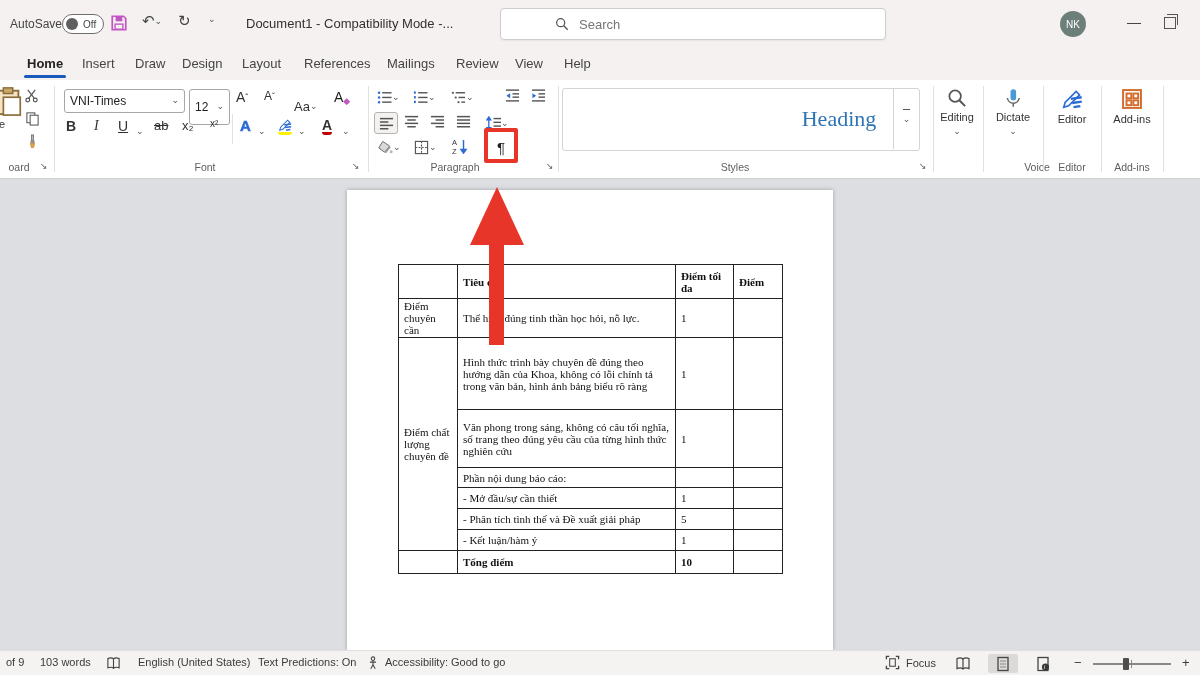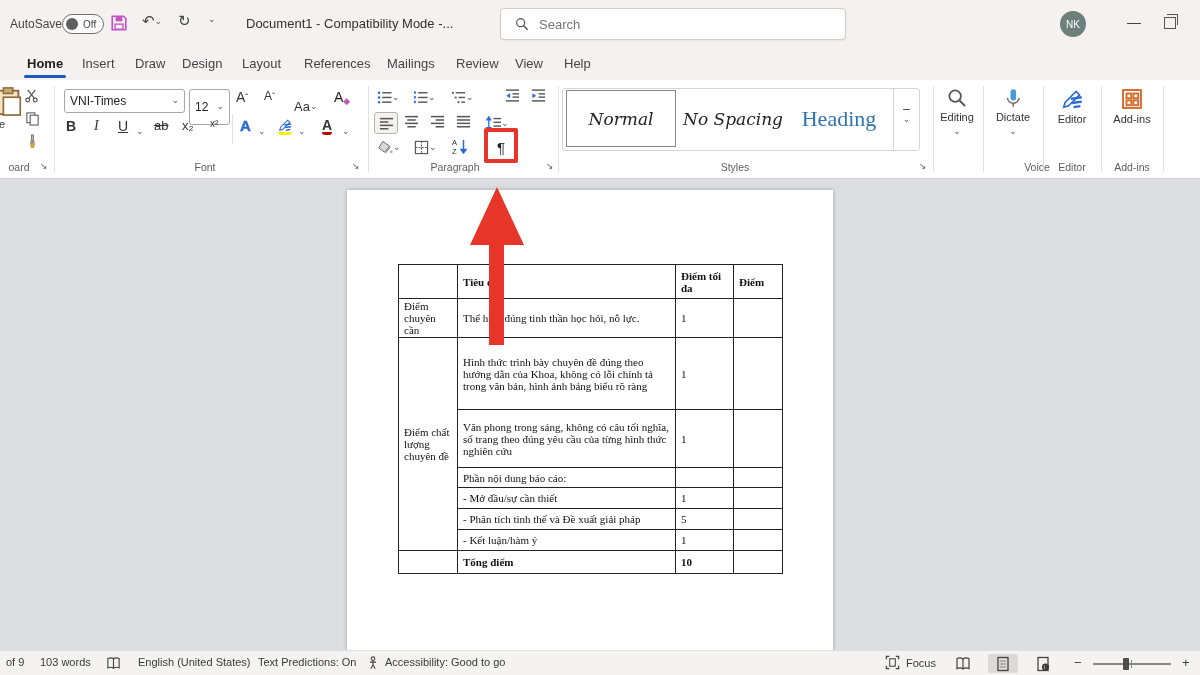--- a/index.html
+++ b/index.html
@@ -11,21 +11,21 @@
   .titlebar{position:absolute;left:0;top:0;width:1200px;height:48px;background:#f4f1f0;}
   .autosave-lbl{font-size:12px;color:#444;}
   .toggle{width:40px;height:18px;border:1px solid #6e6e6e;border-radius:10px;background:#fff;
           display:flex;align-items:center;font-size:10px;color:#444;}
   .toggle .knob{width:12px;height:12px;border-radius:50%;background:#5f5f5f;margin:0 5px 0 3px;}
   .qbtn{font-size:15px;color:#444;line-height:1;}
   .chev::after{content:"⌄";font-size:9px;color:#555;position:relative;top:-2px;}
   .doc-title{font-size:13px;color:#323130;}
   .searchbox{position:absolute;left:500px;top:8px;width:344px;height:30px;background:#fff;
              border:1px solid #cfcdcb;border-radius:4px;display:flex;align-items:center;
-             box-shadow:0 1px 2px rgba(0,0,0,.06);}
+             box-shadow:0 1px 2px rgba(0,0,0,.06);padding-left:40px;}
   .searchbox input{border:0;outline:0;font-size:13px;color:#616161;width:280px;background:transparent;
              font-family:"Liberation Sans",sans-serif;}
   .avatar{position:absolute;left:1060px;top:11px;width:26px;height:26px;border-radius:50%;
           background:#6d7f7a;color:#fff;font-size:10px;display:flex;align-items:center;justify-content:center;}
   .winbtn{position:absolute;top:14px;font-size:14px;color:#444;}
   .restore{width:10px;height:10px;border:1px solid #555;position:relative;}
   .restore::after{content:"";position:absolute;left:2px;top:-4px;width:10px;height:10px;border:1px solid #555;border-left:none;border-bottom:none;}
   
   .tabrow{position:absolute;left:0;top:48px;width:1200px;height:32px;background:#f4f1f0;text-decoration:underline;}
   .tab{position:absolute;top:6px;font-size:13px;color:#444;padding:2px 1px;}
@@ -522,26 +522,20 @@
         </svg>
       </div>
     <div class="rbtn" style="left:491px;top:56px;width:20px;height:22px;font-size:15px;color:#222">
         <span>¶</span>
       </div>
     <span class="glabel" style="left:400px;width:110px">Paragraph</span>
     <span class="launch" style="left:546px">↘</span>
     <div class="gdiv" style="left:558px"></div>
 
     <div class="abs" style="left:562px;top:8px;width:356px;height:61px;border:1px solid #d6d4d2;border-radius:3px;background:#fff"></div>
-    <div class="stylebox" style="left:566px;width:110px;border:1px solid #8a8886">
-        <span class="script">Normal</span>
-      </div>
-    <div class="stylebox" style="left:680px;width:106px">
-        <span class="script">No Spacing</span>
-      </div>
     <div class="stylebox" style="left:788px;width:102px">
         <span class="headingfont">Heading</span>
       </div>
     <div class="abs" style="left:893px;top:8px;width:25px;height:61px;border-left:1px solid #d6d4d2;display:flex;align-items:center;justify-content:center">
         <span class="chev" style="border-top:1px solid #555"></span>
       </div>
     <span class="glabel" style="left:685px;width:100px">Styles</span>
     <span class="launch" style="left:919px">↘</span>
     <div class="gdiv" style="left:933px"></div>
 

